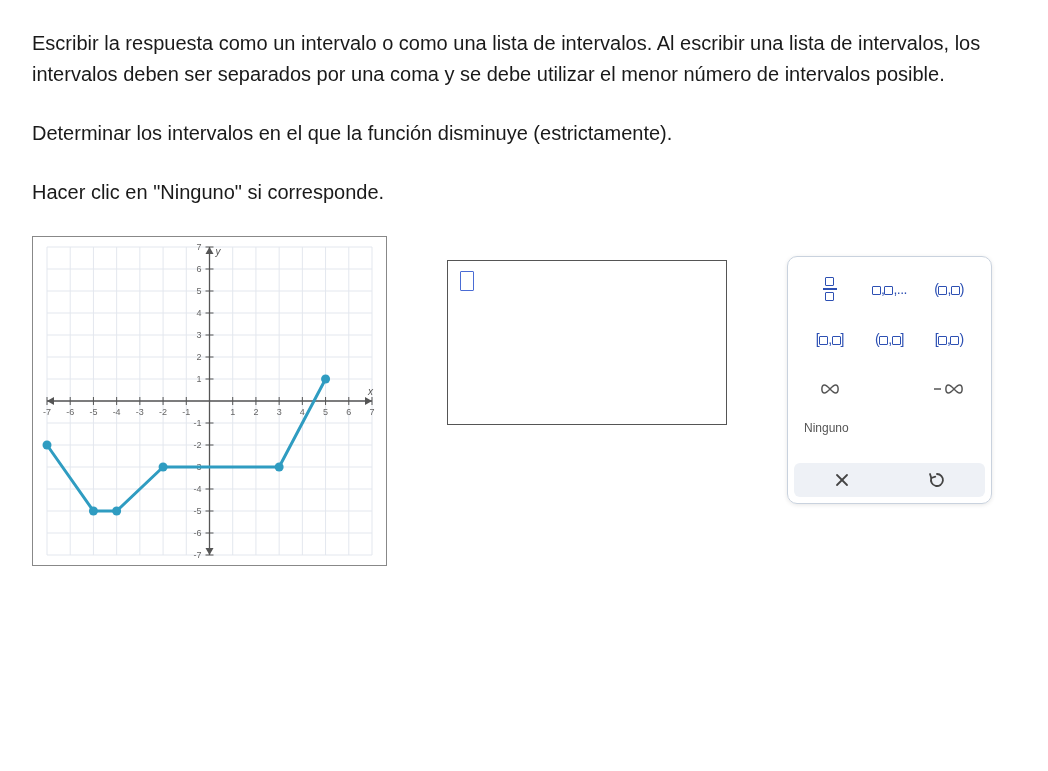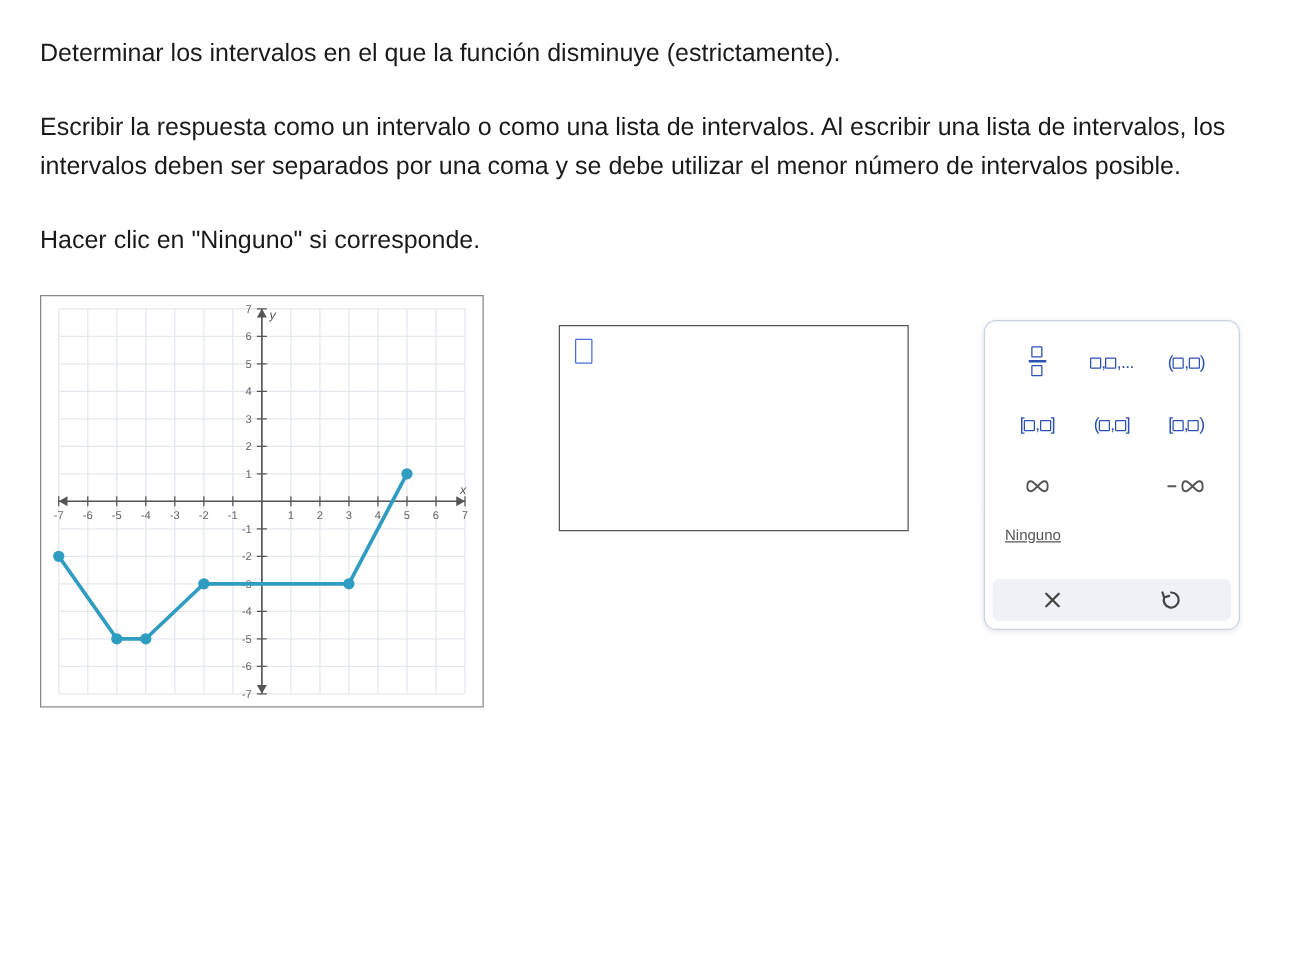--- a/index.html
+++ b/index.html
@@ -79,21 +79,20 @@
       border-radius: 1px;
       vertical-align: middle;
     }
     .pad-cell.squashed { letter-spacing: -0.5px; font-size: 14px;}
     .frac-stack { display: flex; flex-direction: column; align-items: center; line-height: 1; gap: 2px;}
     .frac-stack .bar { width: 14px; height: 1.3px; background: currentColor; }
     .ninguno {
       font-size: 12px;
       color: #555;
       padding: 4px 8px 28px 10px;
-      text-decoration: underline;
     }
     .pad-footer {
       display: flex;
       background: #eef1f6;
       border-radius: 6px;
       padding: 8px 0;
     }
     .pad-footer .fbtn {
       flex: 1;
       display: flex;
@@ -102,24 +101,24 @@
       color: #444;
       cursor: pointer;
     }
     .pad-footer .fbtn svg { display: block; }
   </style>
 </head>
 <body>
 
 <div class="question-text">
   <div class="blk">
+      <p>Escribir la respuesta como un intervalo o como una lista de intervalos. Al escribir una lista de intervalos, los intervalos deben ser separados por una coma y se debe utilizar el menor número de intervalos posible.</p>
+    </div>
+  <div class="blk">
       <p>Determinar los intervalos en el que la función disminuye (estrictamente).</p>
-    </div>
-  <div class="blk">
-      <p>Escribir la respuesta como un intervalo o como una lista de intervalos. Al escribir una lista de intervalos, los intervalos deben ser separados por una coma y se debe utilizar el menor número de intervalos posible.</p>
     </div>
   <div class="blk">
       <p>Hacer clic en "Ninguno" si corresponde.</p>
     </div>
 </div>
 
 <div class="content-row">
 
   <div class="graph-box">
     <svg id="graph-svg" width="353" height="328" viewBox="0 0 353 328">

